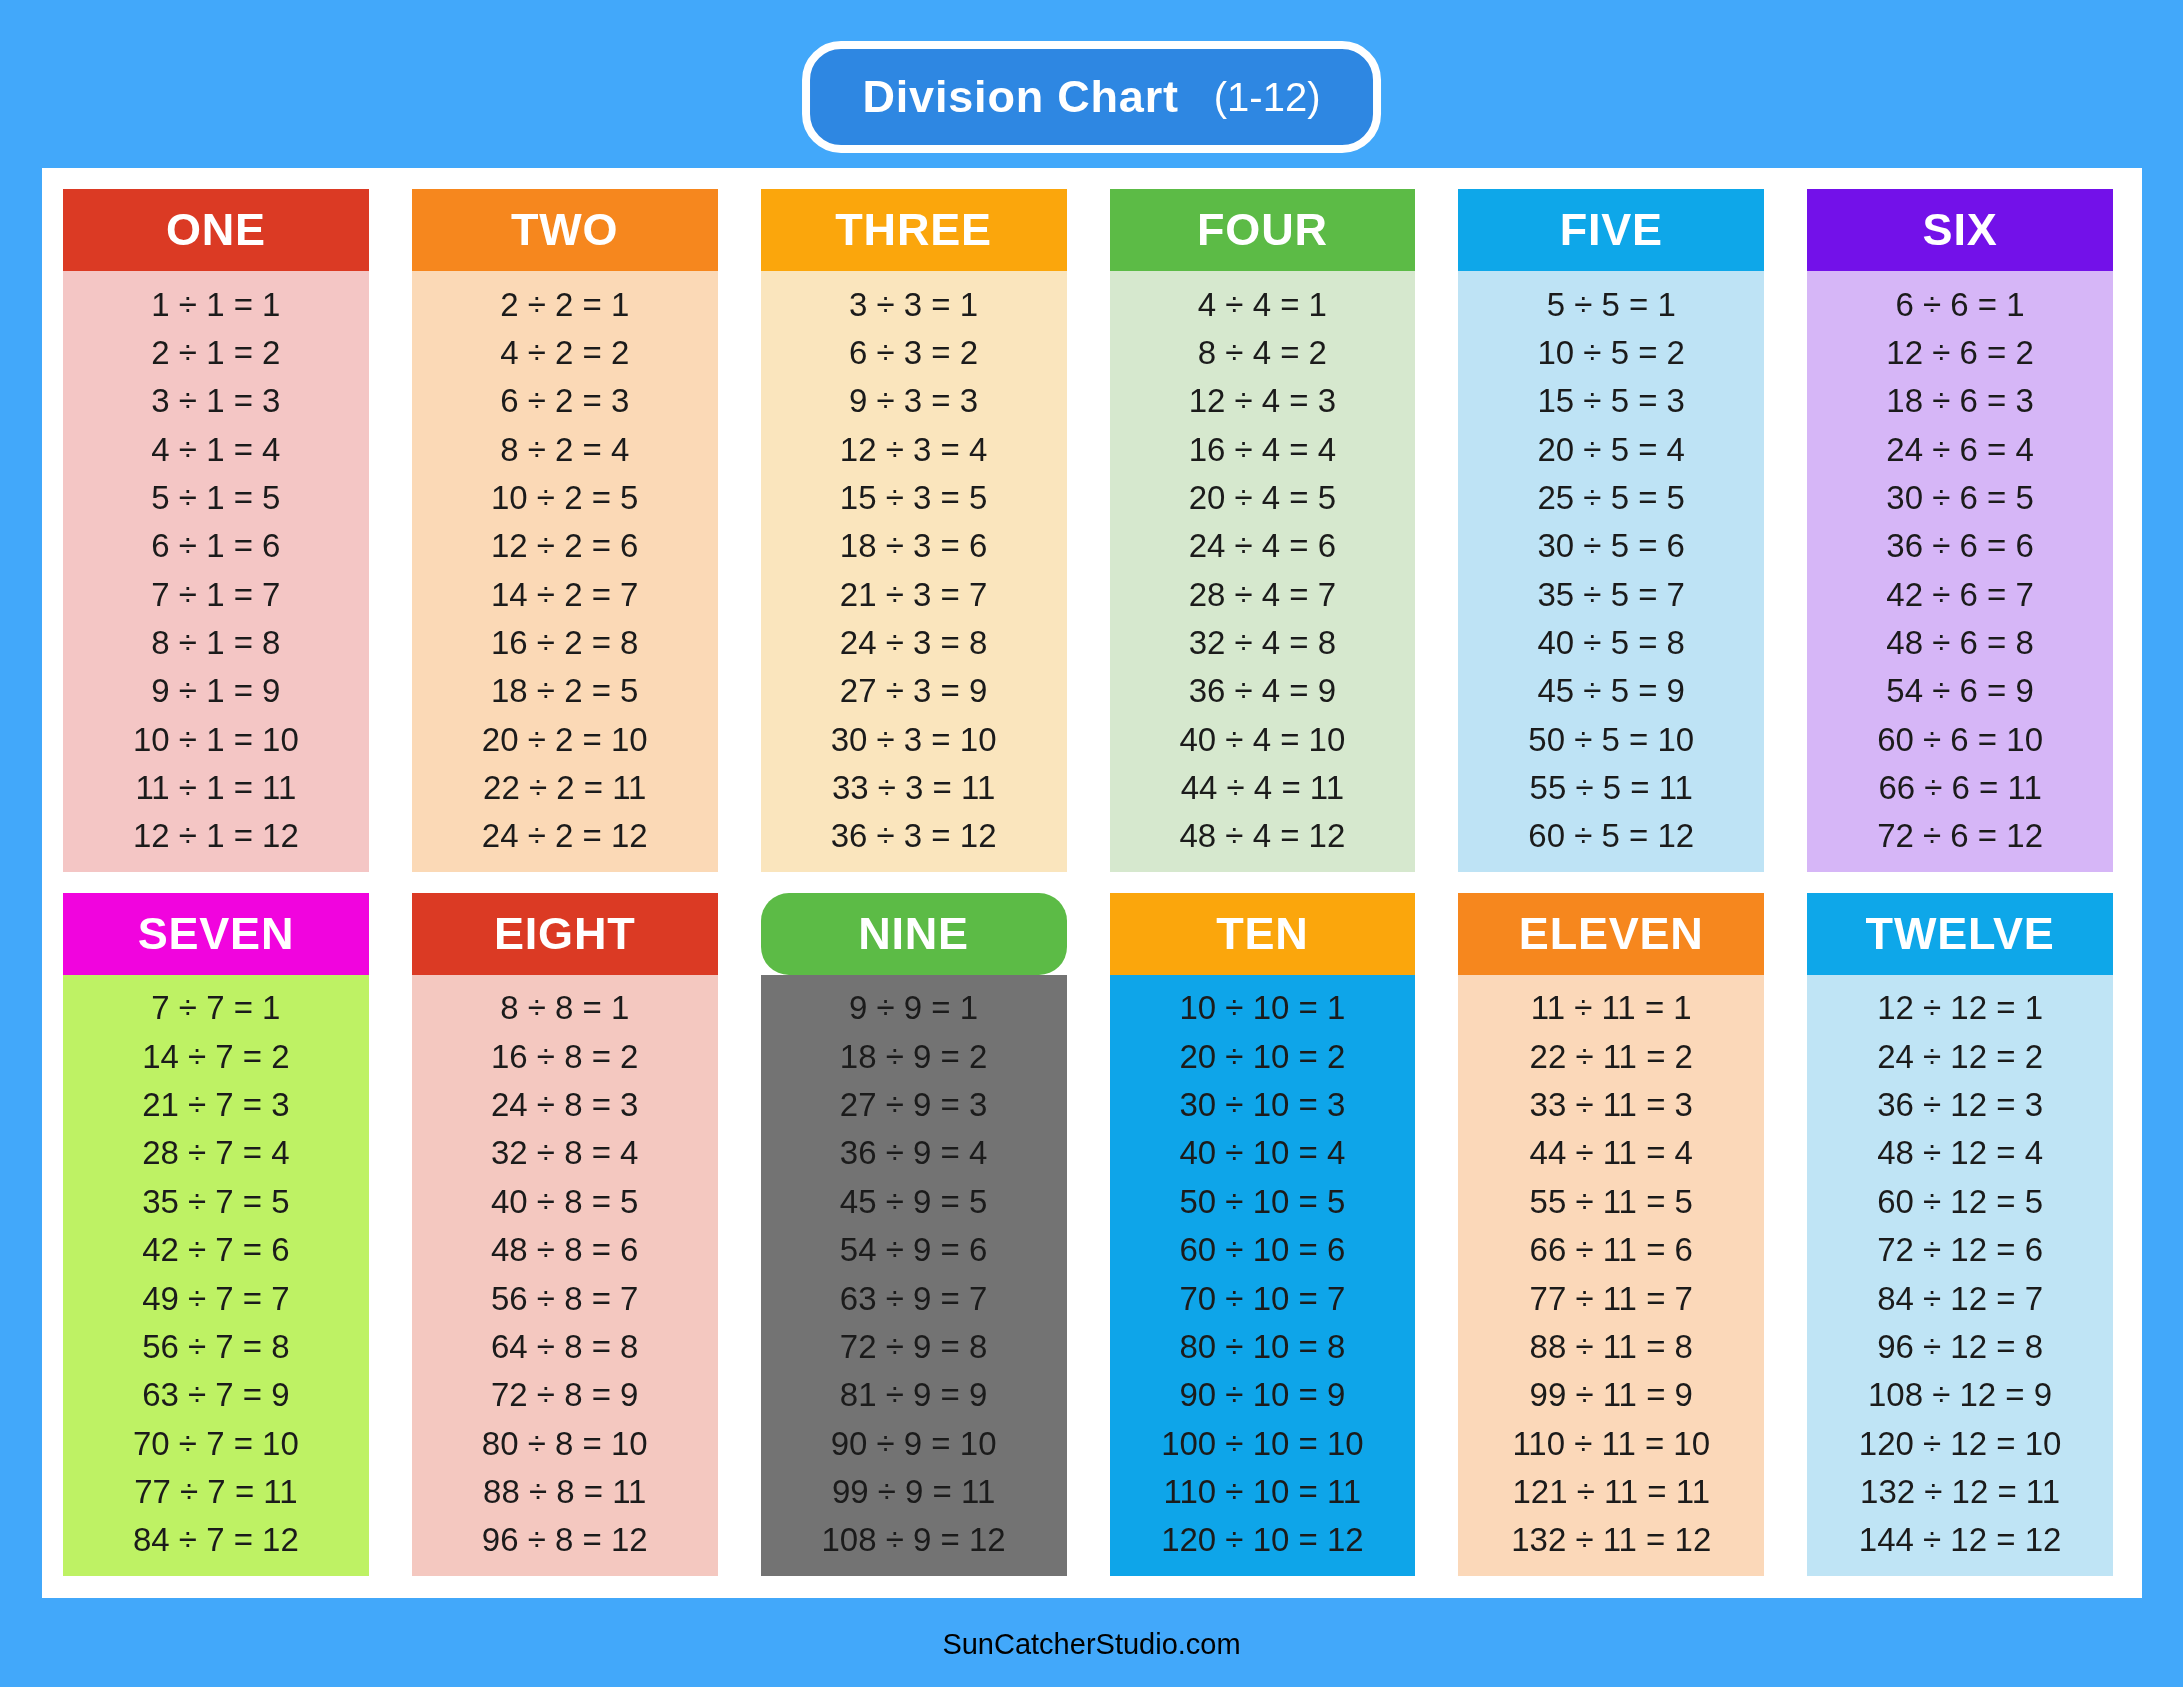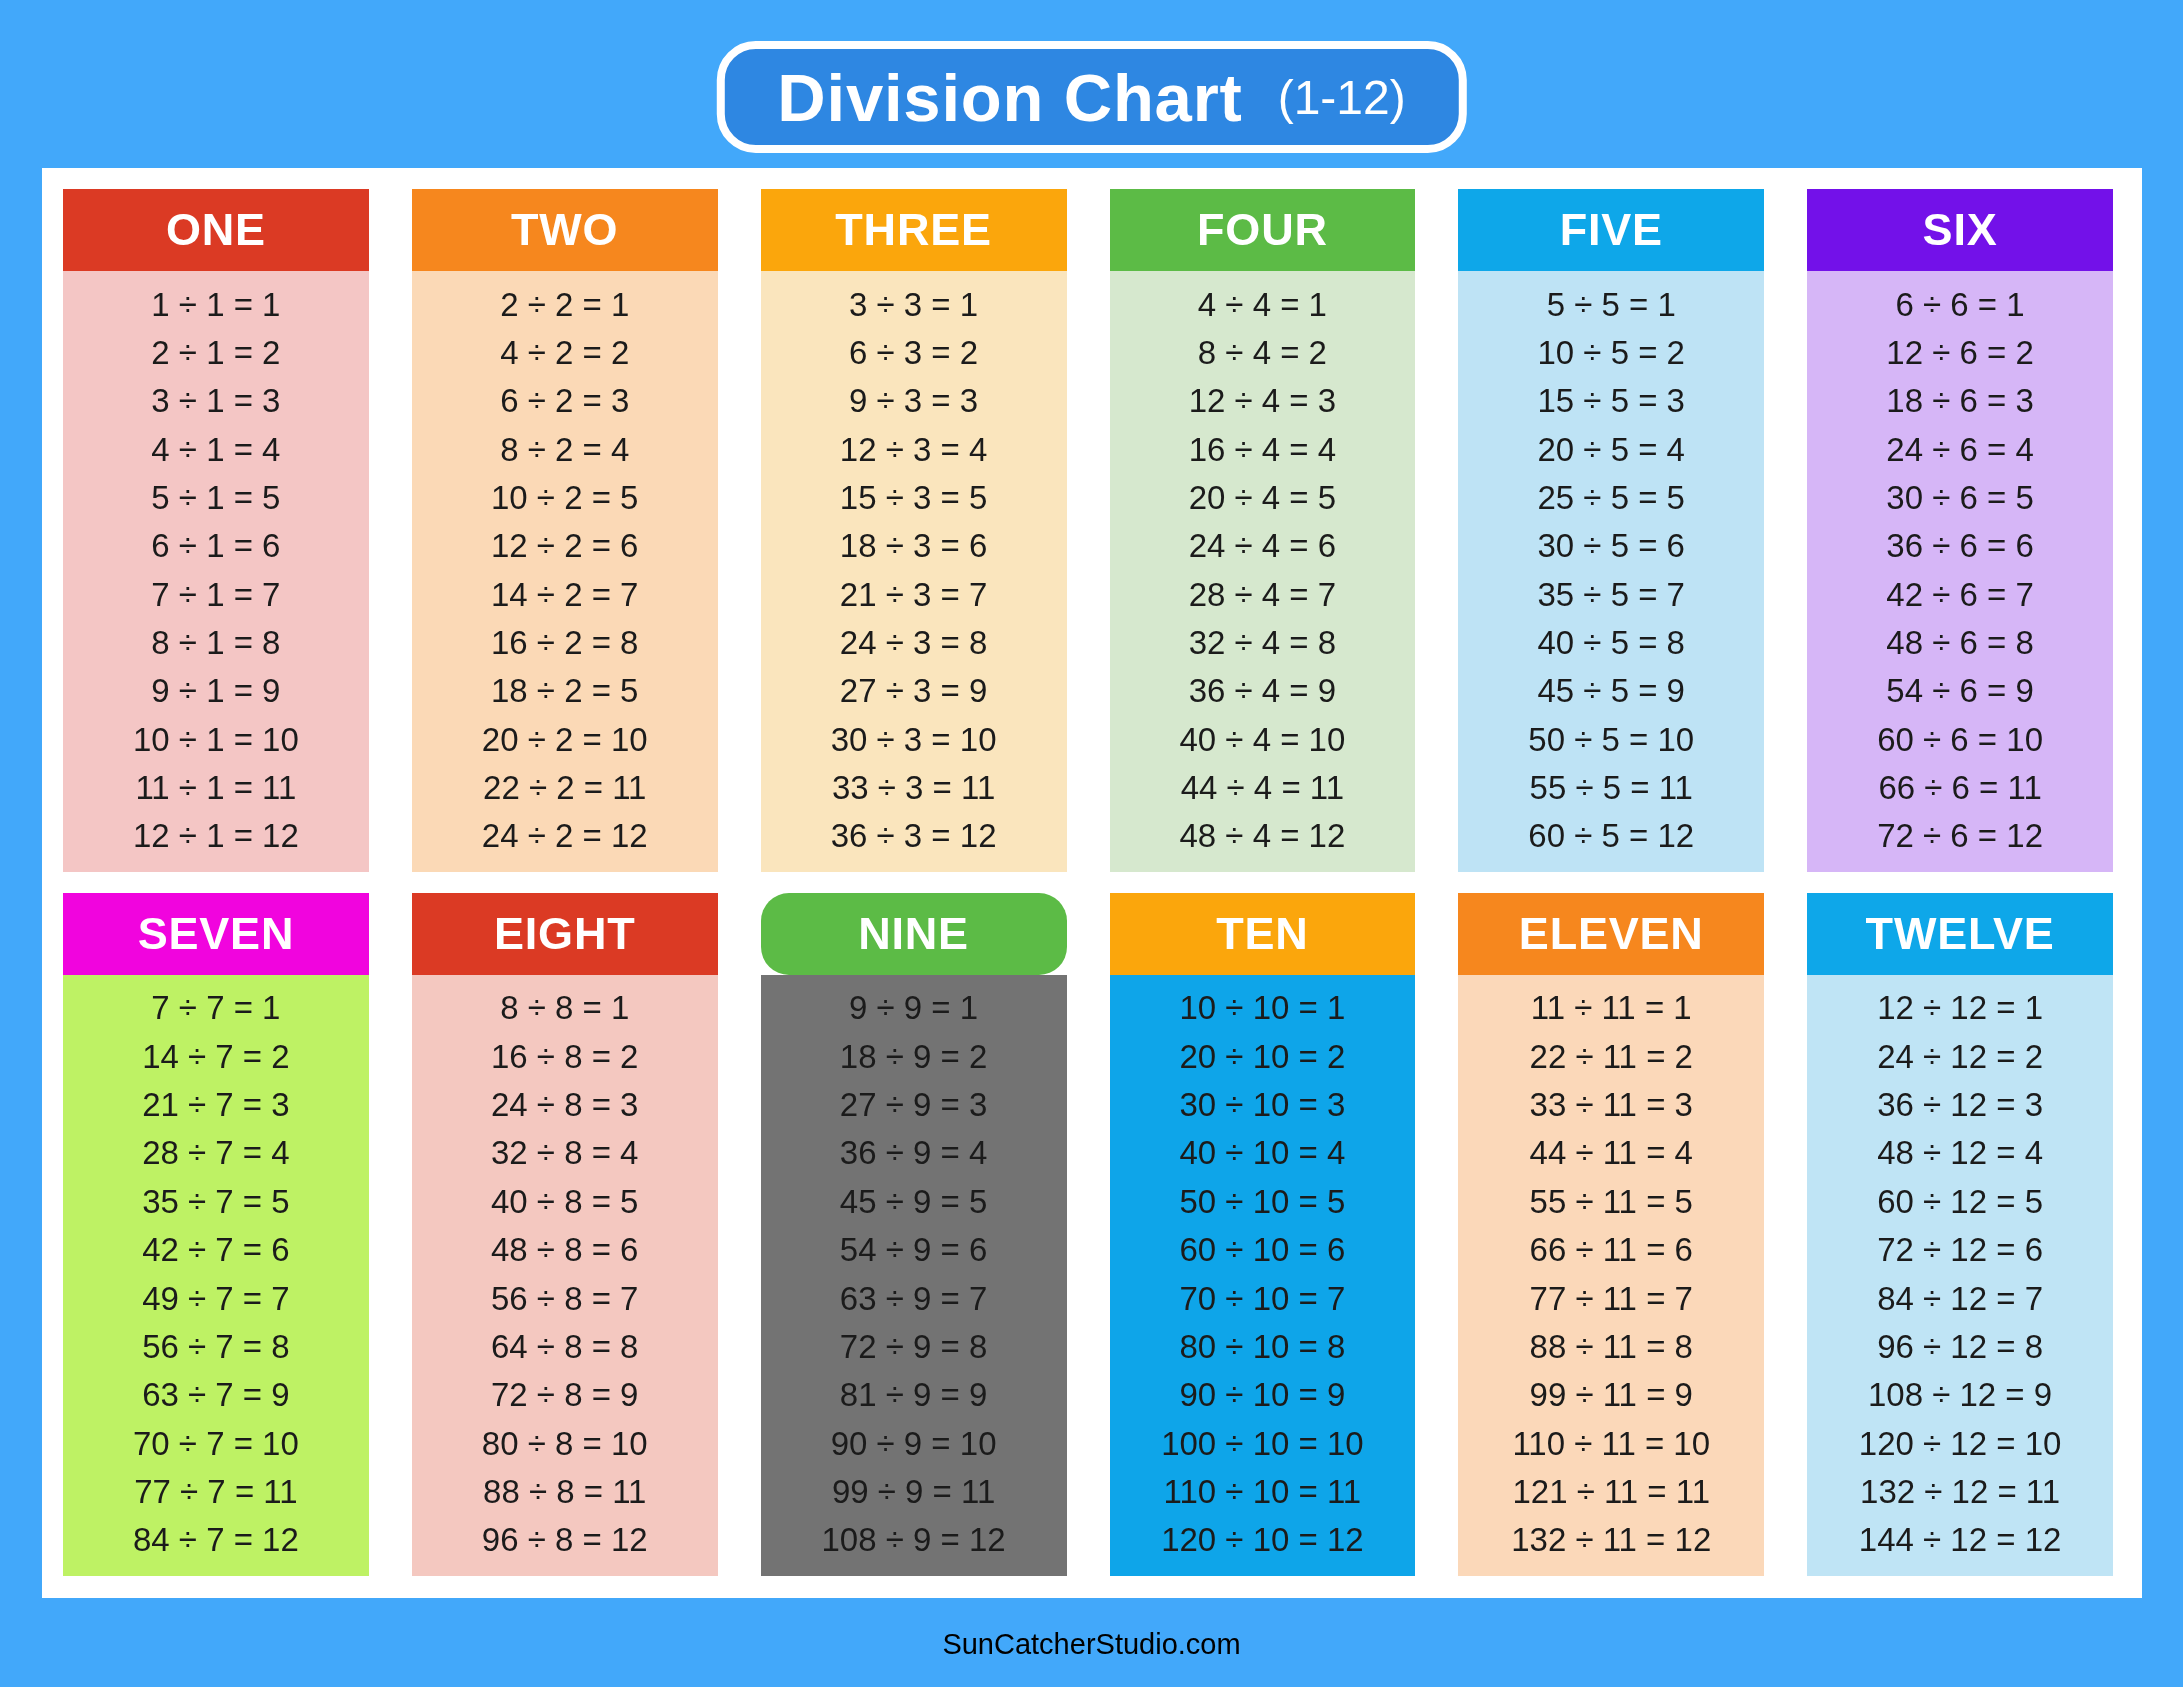--- a/index.html
+++ b/index.html
@@ -26,27 +26,27 @@
     border-radius:39px;
     display:flex;
     align-items:center;
     padding:0 53px;
     gap:35px;
     white-space:nowrap;
   }
   .title-main {
     color:#FFFFFF;
     font-weight:bold;
-    font-size:67px;
+    font-size:45px;
     letter-spacing:0.8px;
   }
   .title-range {
     color:#FFFFFF;
     font-weight:400;
-    font-size:48px;
+    font-size:40px;
     text-align:center;
   }
   .panel {
     position:absolute;
     left:42px;
     top:168px;
     width:2100px;
     height:1430px;
     background:#FFFFFF;
   }

